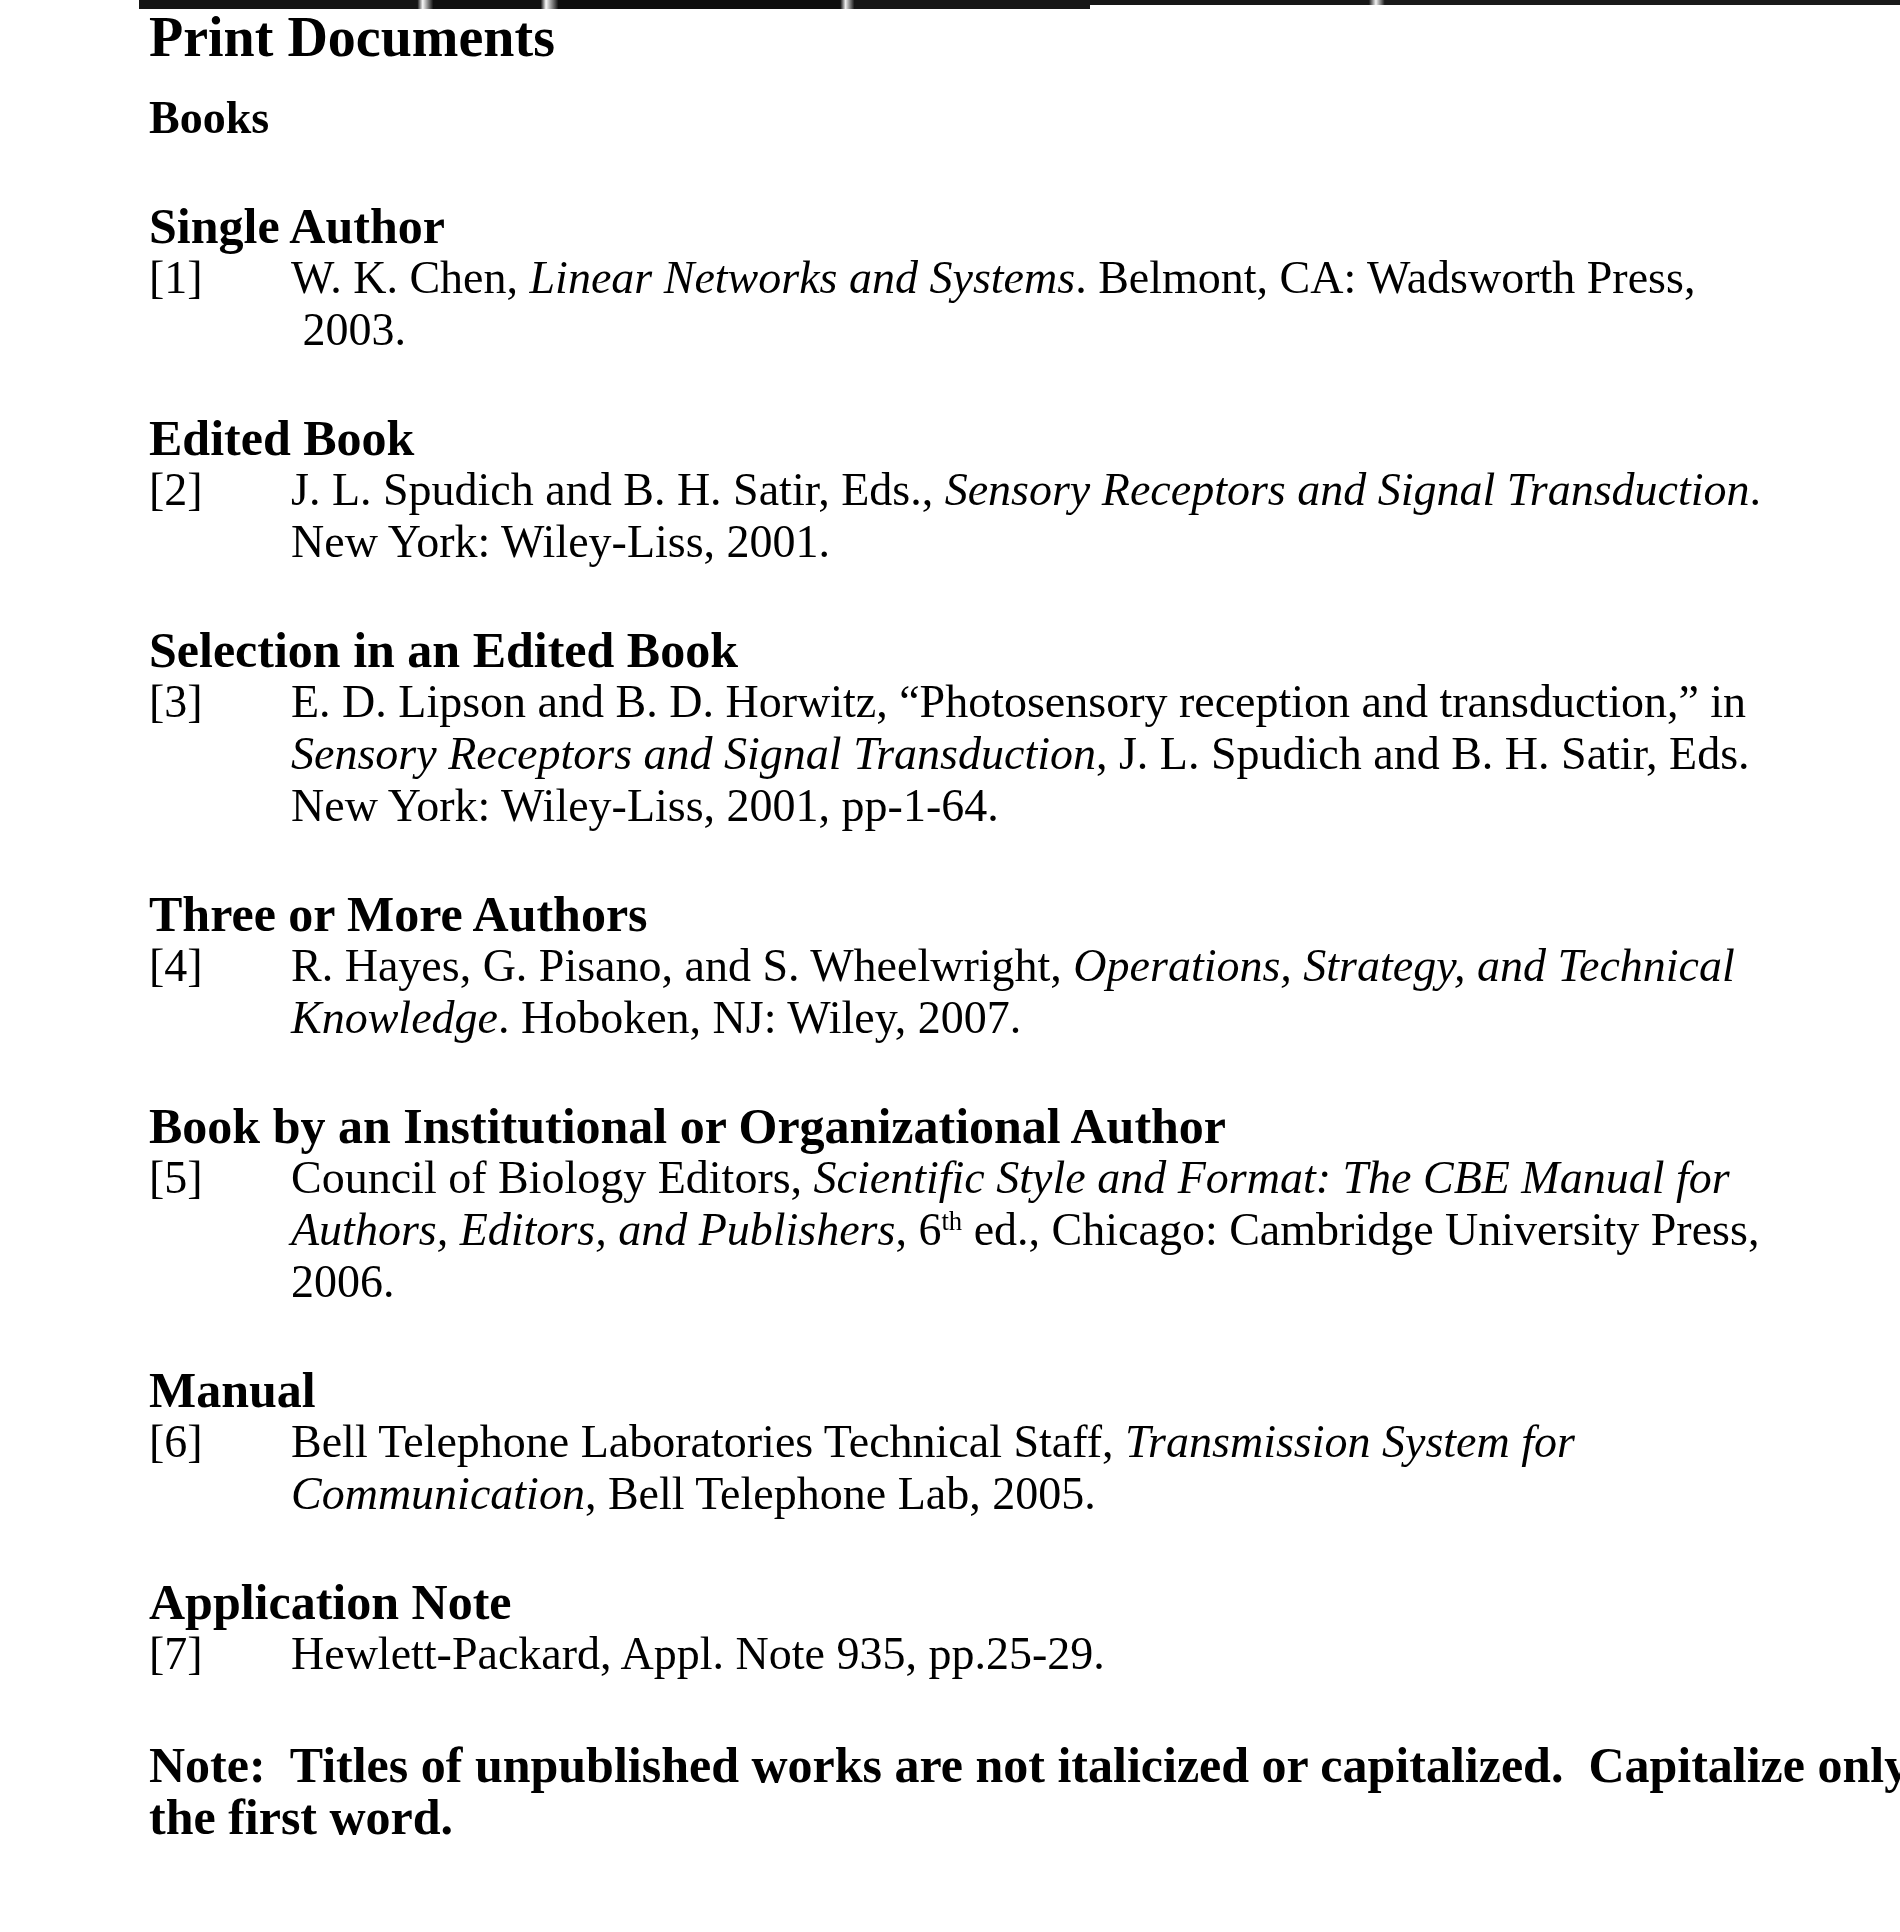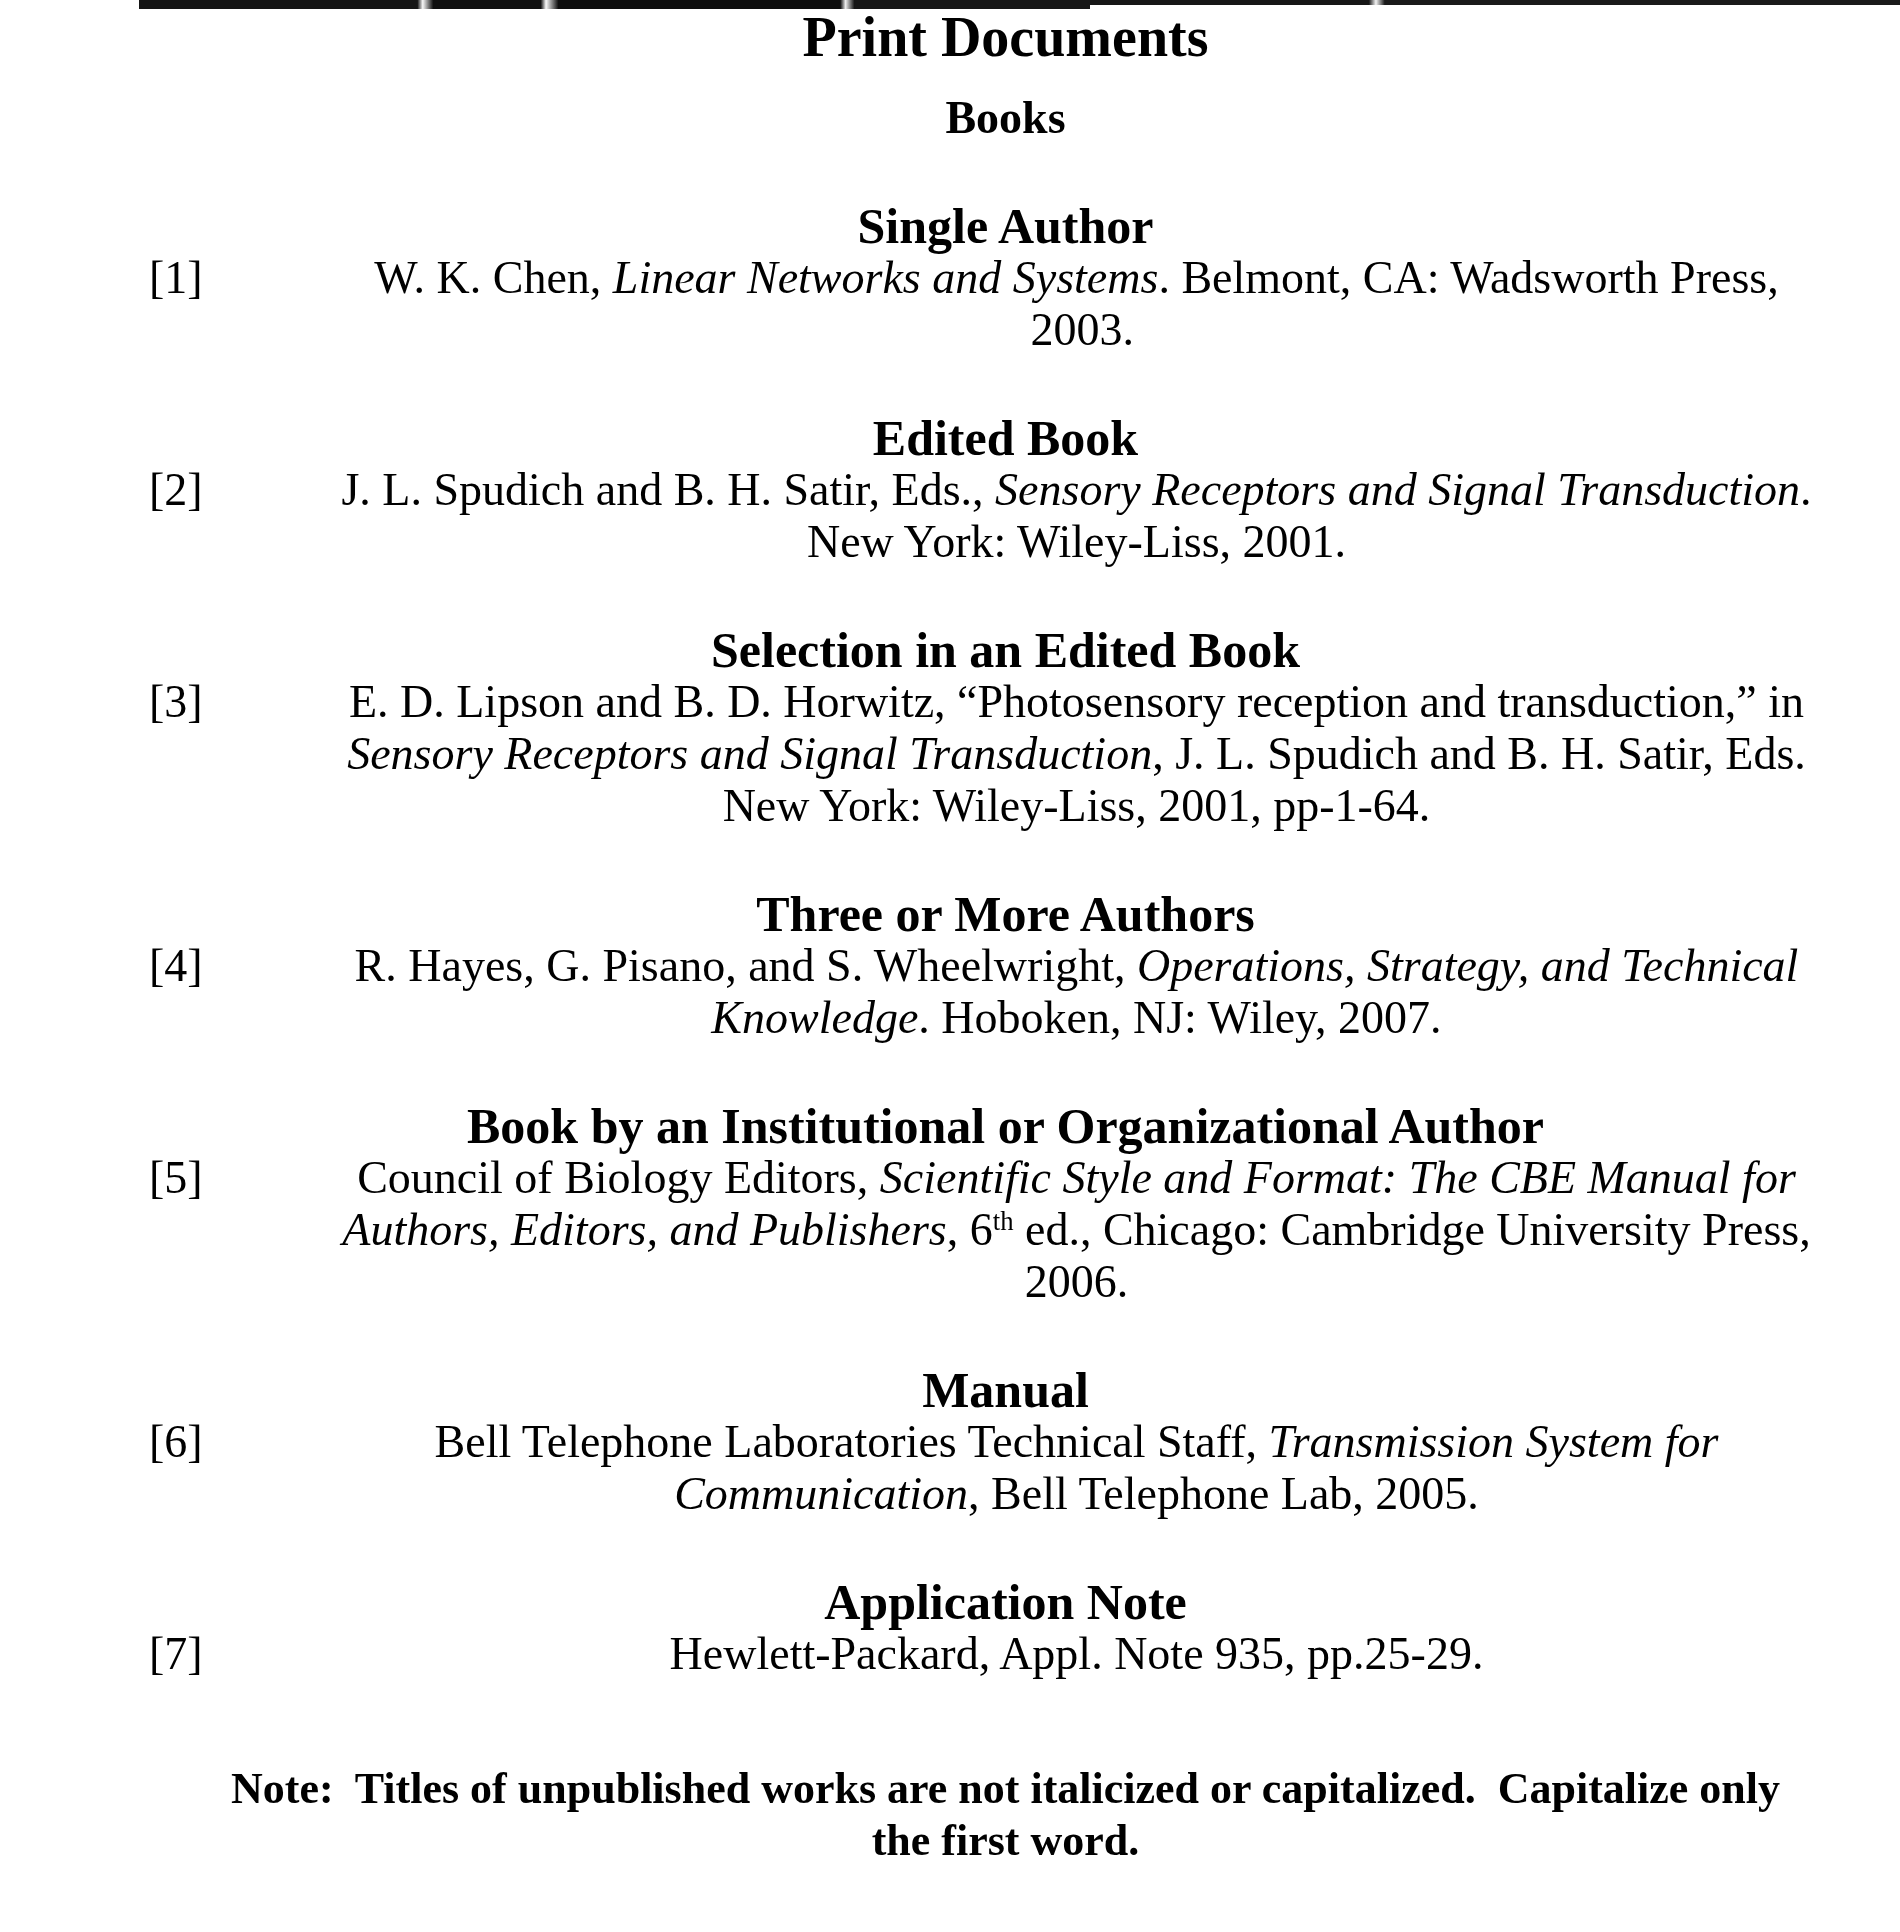--- a/index.html
+++ b/index.html
@@ -18,31 +18,31 @@
       #151515 0%, #151515 15.8%, #f7f7f7 16.1%, #101010 16.7%,
       #101010 22.8%, #f9f9f9 23.1%, #0e0e0e 23.8%,
       #0e0e0e 39.8%, #ededed 40.1%, #161616 40.6%,
       #161616 69.8%, #f4f4f4 70.2%, #1a1a1a 70.7%,
       #1a1a1a 100%);
   }
   .scan-bar::after {
     content: ""; position: absolute; right: 0; bottom: 0;
     width: 46%; height: 4px; background: #ffffff;
   }
-  .doc { position: absolute; left: 149px; top: 0; width: 1713px; padding-top: 6px; text-align: center; }
+  .doc { position: absolute; left: 149px; top: 0; width: 1713px; padding-top: 6px; }
   .title { font-size: 56px; line-height: 63px; font-weight: 700; }
   .subtitle { font-size: 46px; line-height: 52px; font-weight: 700; margin-top: 23px; }
   .section { margin-top: 56px; }
   .section-heading { font-size: 50px; line-height: 52px; font-weight: 700; }
   .citation { position: relative; padding-left: 142px; font-size: 46px; }
   .cite-num { position: absolute; left: 0; top: 0; line-height: 52px; }
   .cite-line { line-height: 52px; white-space: pre; }
   .it { font-style: italic; }
   .sup { font-size: 58%; line-height: 0; position: relative; top: -0.55em; }
-  .note { margin-top: 83px; font-size: 44px; font-weight: 700; }
+  .note { margin-top: 59px; font-size: 50px; font-weight: 700; }
   .note-line { line-height: 52px; white-space: pre; }
 </style>
 </head>
 <body>
 
 <div class="scan-bar"></div>
 
 <div class="doc">
   <div class="title">Print Documents</div>
   <div class="subtitle">Books</div>

